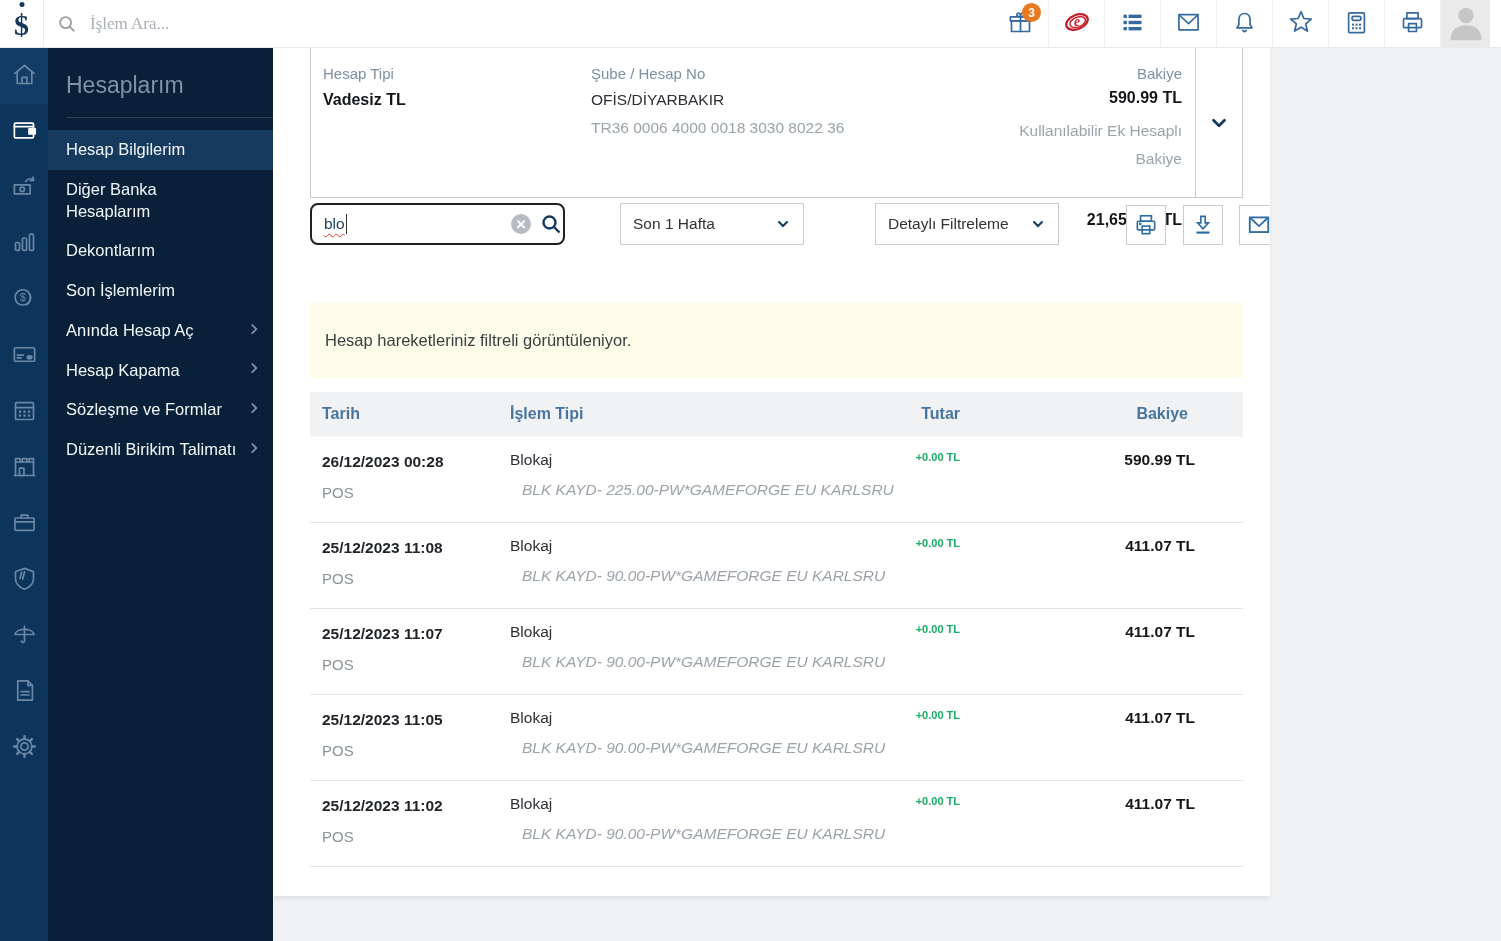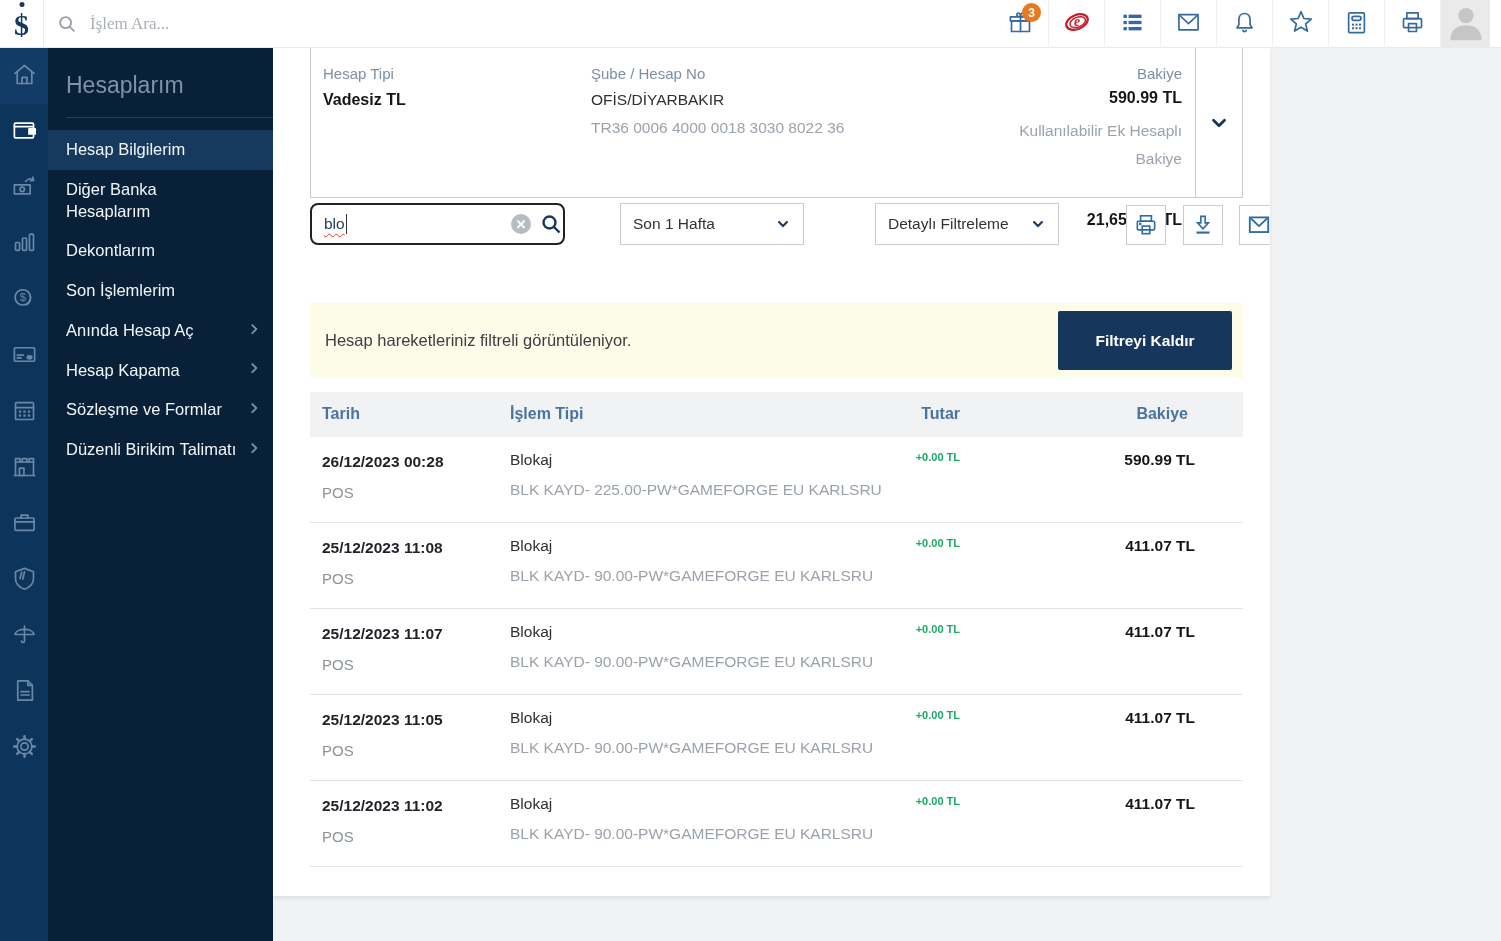--- a/index.html
+++ b/index.html
@@ -70,21 +70,21 @@
   
   .table { position:absolute; left:37px; top:344px; width:933px; }
   .thead { height:45px; background:#f0f2f4; position:relative; }
   .thead span { position:absolute; top:13px; font-size:16px; font-weight:bold; color:#4a74a0; }
   .th-date { left:12px; } .th-type { left:200px; }
   .th-amt { right:283px; } .th-bal { right:55px; }
   .trow { height:86px; position:relative; border-bottom:1px solid #e2e5e8; cursor:pointer; }
   .trow .date { position:absolute; left:12px; top:16px; font-size:15.5px; font-weight:bold; color:#1f2328; }
   .trow .chan { position:absolute; left:12px; top:47px; font-size:15px; color:#8b9299; }
   .trow .typ  { position:absolute; left:200px; top:14px; font-size:15.5px; color:#2c2f33; }
-  .trow .desc { position:absolute; left:200px; top:44px; font-size:15.5px; color:#9ba2aa; }
+  .trow .desc { position:absolute; left:212px; top:44px; font-size:15.5px; color:#9ba2aa;font-style:italic; }
   .trow .amt  { position:absolute; right:283px; top:14px; font-size:11px; font-weight:bold; color:#17ad65; }
   .trow .bal  { position:absolute; right:48px; top:14px; font-size:15.5px; font-weight:bold; color:#14171a; }
 </style>
 </head>
 <body>
 
 <div class="topbar">
   <div class="logo-cell">
     <span class="bank-logo"><span class="idot"></span>$</span>
   </div>
@@ -363,21 +363,20 @@
     <div class="ibtn ib3">
       <svg width="26" height="26" viewBox="0 0 24 24" fill="none" stroke="currentColor" stroke-width="1.7">
           <rect x="3.5" y="5" width="17" height="13.5"></rect>
           <polyline points="4.5,6 12,13 19.5,6"></polyline>
         </svg>
     </div>
   </div>
 
   <div class="notice">
     <span class="msg">Hesap hareketleriniz filtreli görüntüleniyor.</span>
-    <button class="nbtn">Filtreyi Kaldır</button>
   </div>
 
   <div class="table">
     <div class="thead">
       <span class="th-date">Tarih</span>
       <span class="th-type">İşlem Tipi</span>
       <span class="th-amt">Tutar</span>
       <span class="th-bal">Bakiye</span>
     </div>
     <div id="tbody">

